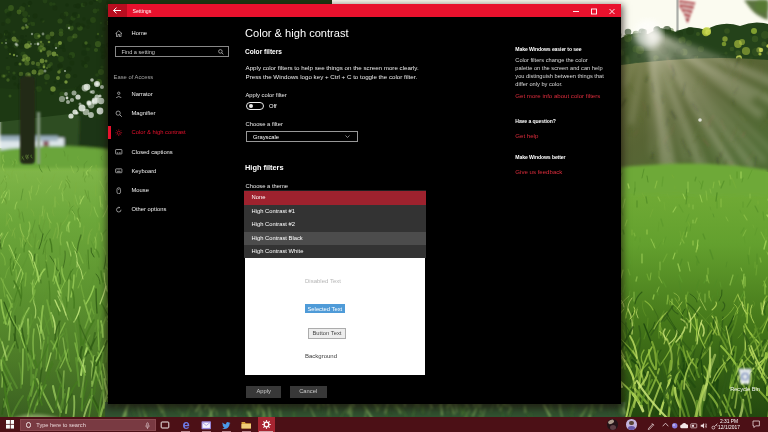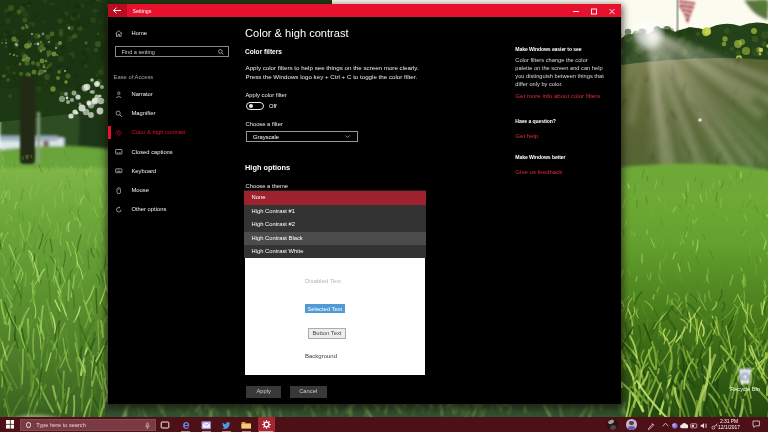--- a/index.html
+++ b/index.html
@@ -1809,21 +1809,21 @@
     <div class="para" style="top:47.3px;">Apply color filters to help see things on the screen more clearly.<br>Press the Windows logo key + Ctrl + C to toggle the color filter.</div>
     <div class="lbl" style="top:75.3px;">Apply color filter</div>
     <div id="toggle">
         <div id="knob"></div>
       </div>
     <div id="offlbl">Off</div>
     <div class="lbl" style="top:103.5px;">Choose a filter</div>
     <div id="filtersel">Grayscale<svg class="chev" viewBox="0 0 10 6">
           <path d="M1 1 L5 5 L9 1" stroke="#d8d8d8" stroke-width="1.2" fill="none"></path>
         </svg></div>
-    <div class="h2" style="top:146.3px; font-size:7.4px;">High options</div>
+    <div class="h2" style="top:146.3px; font-size:7.4px;">High filters</div>
     <div class="lbl" style="top:166.3px;">Choose a theme</div>
 
     <div id="preview">
       <div id="prevdis">Disabled Text</div>
       <div id="prevsel">Selected Text</div>
       <div id="prevbtn">Button Text</div>
       <div id="prevbg">Background</div>
     </div>
 
     <div id="themelist">

